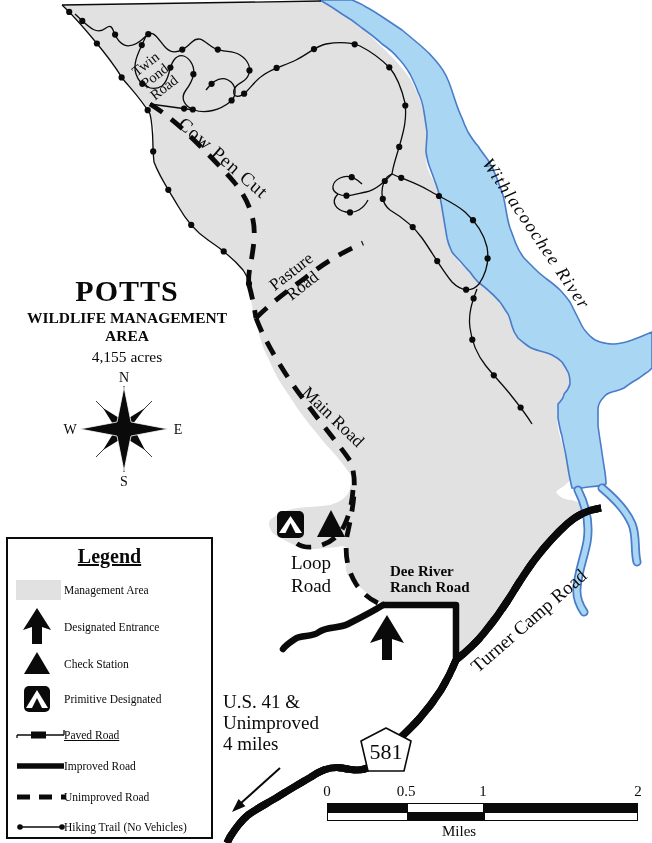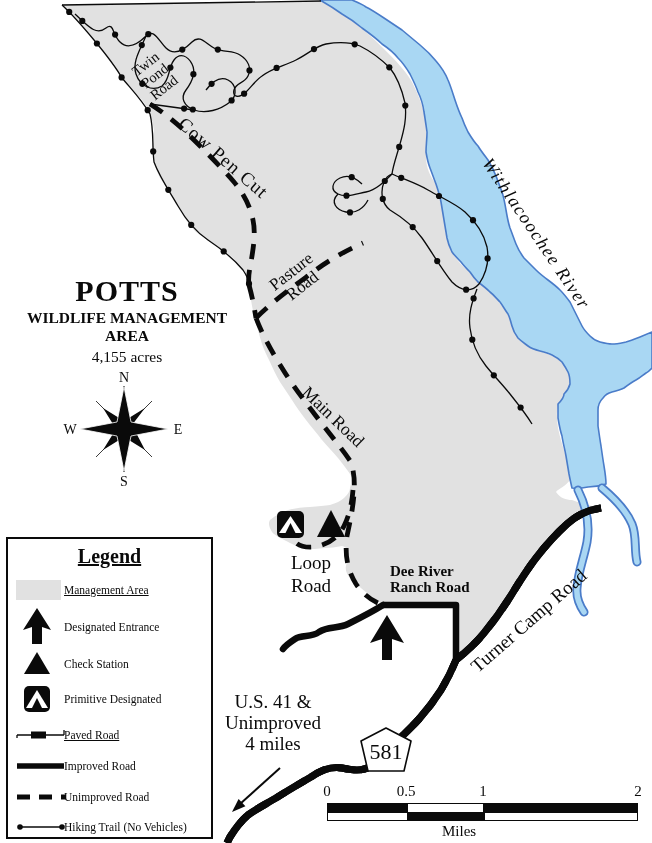--- a/index.html
+++ b/index.html
@@ -271,35 +271,35 @@
   </div>
 
   <div class="lbl" style="left:390px;top:563px;width:100px;font-size:15px;line-height:16px;text-align:left;font-weight:bold;">
     <div>Dee River</div>
     <div>Ranch Road</div>
   </div>
 
   <div class="lbl road-label" style="left:529px;top:621px;transform:translate(-50%,-50%) rotate(-41deg);
        font-size:19px;">Turner Camp Road</div>
 
-  <div class="lbl" style="left:223px;top:691px;width:100px;font-size:19px;line-height:21px;text-align:center;">
+  <div class="lbl" style="left:223px;top:691px;width:100px;font-size:19px;line-height:21px;">
     <div>U.S. 41 &amp;</div>
     <div>Unimproved</div>
     <div>4 miles</div>
   </div>
 
   <div class="lbl shield-num ctr" style="left:386px;top:752px;">581</div>
 
   <div id="legend">
     <div id="legend-title">Legend</div>
 
     <div class="lg-icon" style="top:41px;">
       <div style="width:45px;height:20px;background:#e1e1e1;"></div>
     </div>
-    <div class="lg-text" style="top:51px;text-decoration:underline;">Management Area</div>
+    <div class="lg-text" style="top:51px;">Management Area</div>
 
     <div class="lg-icon" style="top:68px;left:14px;">
       <svg width="30" height="38">
           <polygon points="15,1 29,23 20,20 20,37 10,37 10,20 1,23" fill="#0a0a0a"></polygon>
         </svg>
     </div>
     <div class="lg-text" style="top:88px;">Designated Entrance</div>
 
     <div class="lg-icon" style="top:112px;left:15px;">
       <svg width="28" height="24">

